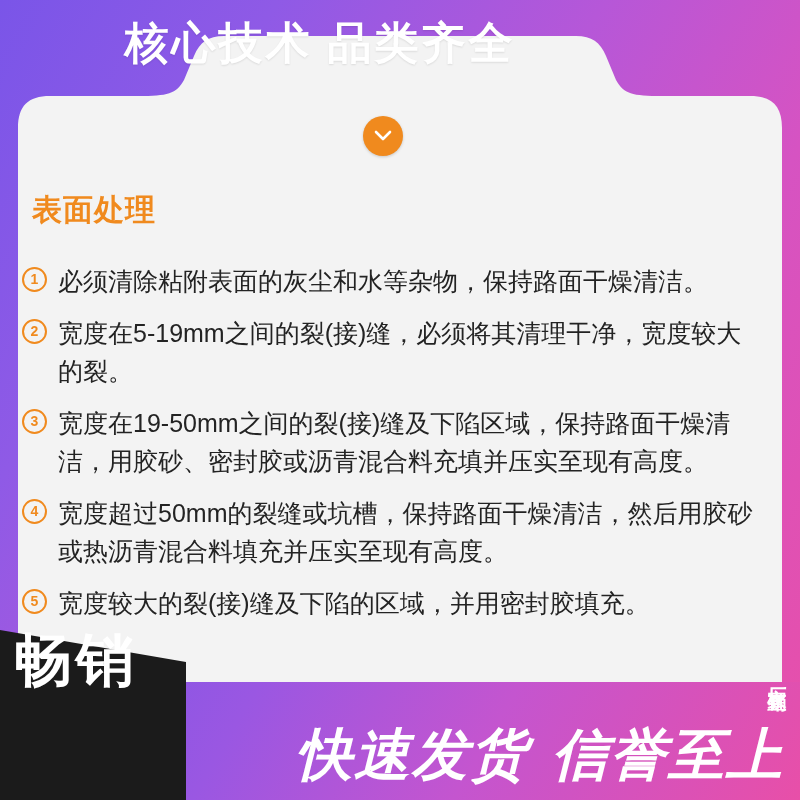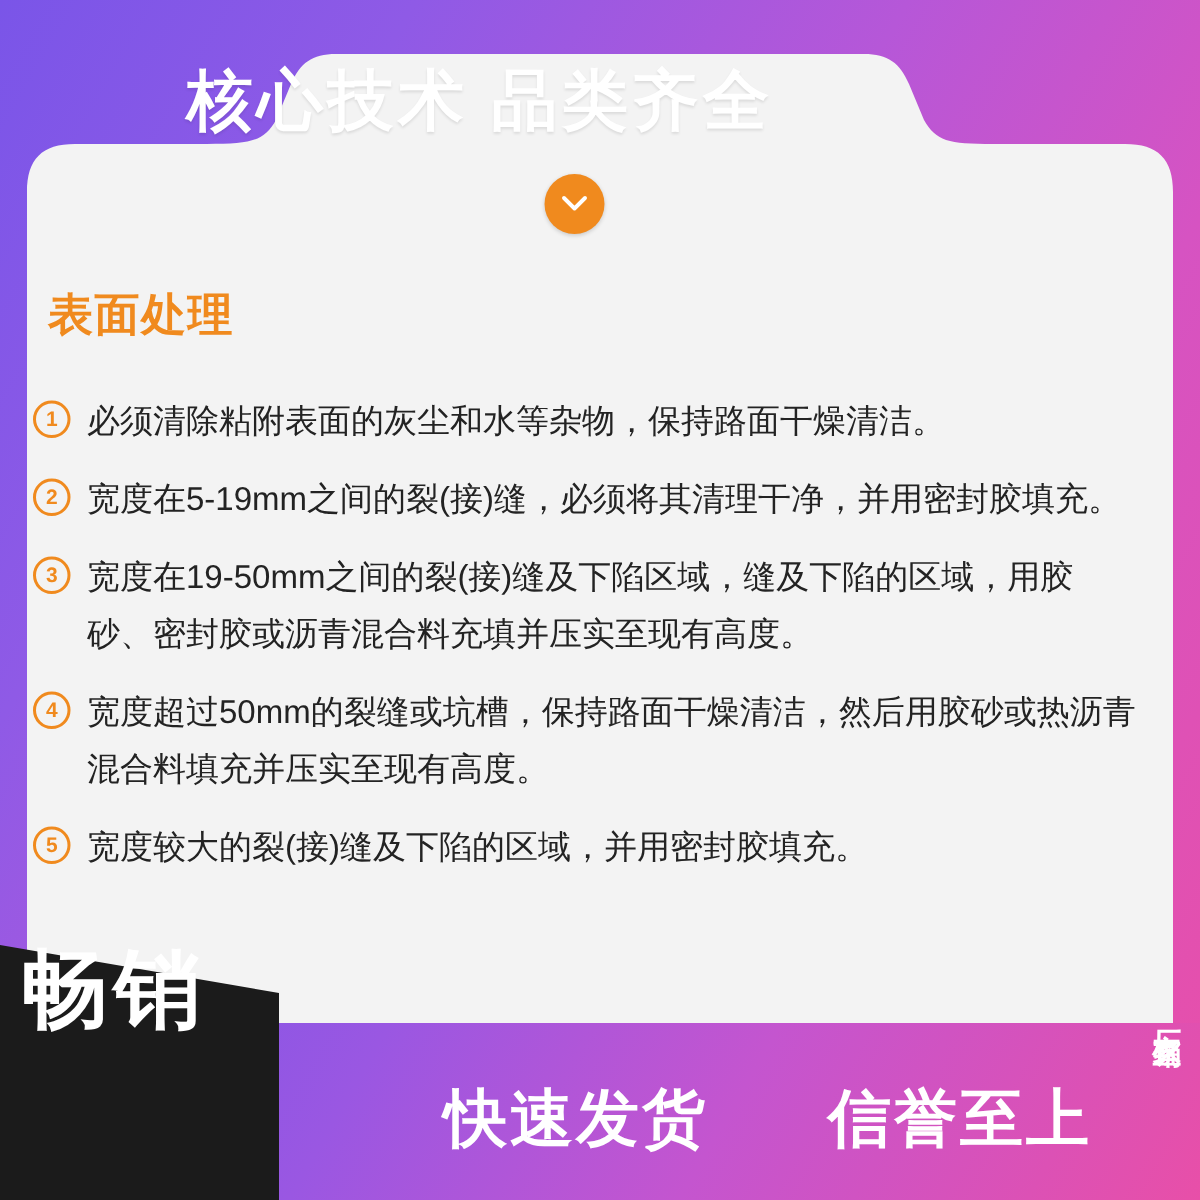--- a/index.html
+++ b/index.html
@@ -23,21 +23,21 @@
   }
 
   
   .top-banner {
     position: absolute;
     top: 0;
     left: 0;
     width: 640px;
     height: 112px;
     display: flex;
-    align-items: center;
+    align-items: flex-start;
     justify-content: center;
     padding-top: 24px;
     box-sizing: border-box;
     z-index: 5;
   }
   .top-banner .txt {
     font-size: 44px;
     font-weight: bold;
     color: #ffffff;
     letter-spacing: 3px;
@@ -106,45 +106,46 @@
     border-radius: 50%;
     border: 2px solid #f08a1e;
     box-sizing: border-box;
     color: #f08a1e;
     font-size: 14px;
     font-weight: bold;
     line-height: 21px;
     text-align: center;
   }
   .txt {
-    font-size: 22px;
+    font-size: 25px;
     line-height: 38px;
     color: #232323;
     letter-spacing: 0px;
     max-width: 700px;
   }
 
   
   .bottom-bar {
     position: absolute;
     left: 0;
     bottom: 0;
     width: 800px;
     height: 118px;
     z-index: 8;
     background: linear-gradient(120deg, #7a55e8 0%, #9a57e2 30%, #c455cf 60%, #e84fa8 100%);
     display: flex;
     align-items: center;
   }
   .bottom-bar .slogan {
-    font-size: 42px;
+    font-size: 56px;
     font-weight: bold;
     color: #ffffff;
     letter-spacing: 2px;
     white-space: nowrap;
+    font-style: italic;
   }
   .slogan-1 { position: absolute; left: 296px; top: 36px; }
   .slogan-2 { position: absolute; left: 552px; top: 36px; }
 
   
   .left-badge {
     position: absolute;
     left: 0;
     bottom: 0;
     width: 186px;
@@ -222,25 +223,25 @@
 
   <div class="sec-title">表面处理</div>
 
   <div class="list">
     <div class="item">
       <div class="num">1</div>
       <div class="txt">必须清除粘附表面的灰尘和水等杂物，保持路面干燥清洁。</div>
     </div>
     <div class="item">
       <div class="num">2</div>
-      <div class="txt">宽度在5-19mm之间的裂(接)缝，必须将其清理干净，并用密封胶填充。</div>
+      <div class="txt">宽度在5-19mm之间的裂(接)缝，必须将其清理干净，宽度较大的裂。</div>
     </div>
     <div class="item">
       <div class="num">3</div>
-      <div class="txt">宽度在19-50mm之间的裂(接)缝及下陷区域，缝及下陷的区域，用胶砂、密封胶或沥青混合料充填并压实至现有高度。</div>
+      <div class="txt">宽度在19-50mm之间的裂(接)缝及下陷区域，保持路面干燥清洁，用胶砂、密封胶或沥青混合料充填并压实至现有高度。</div>
     </div>
     <div class="item">
       <div class="num">4</div>
       <div class="txt">宽度超过50mm的裂缝或坑槽，保持路面干燥清洁，然后用胶砂或热沥青混合料填充并压实至现有高度。</div>
     </div>
     <div class="item">
       <div class="num">5</div>
       <div class="txt">宽度较大的裂(接)缝及下陷的区域，并用密封胶填充。</div>
     </div>
   </div>

